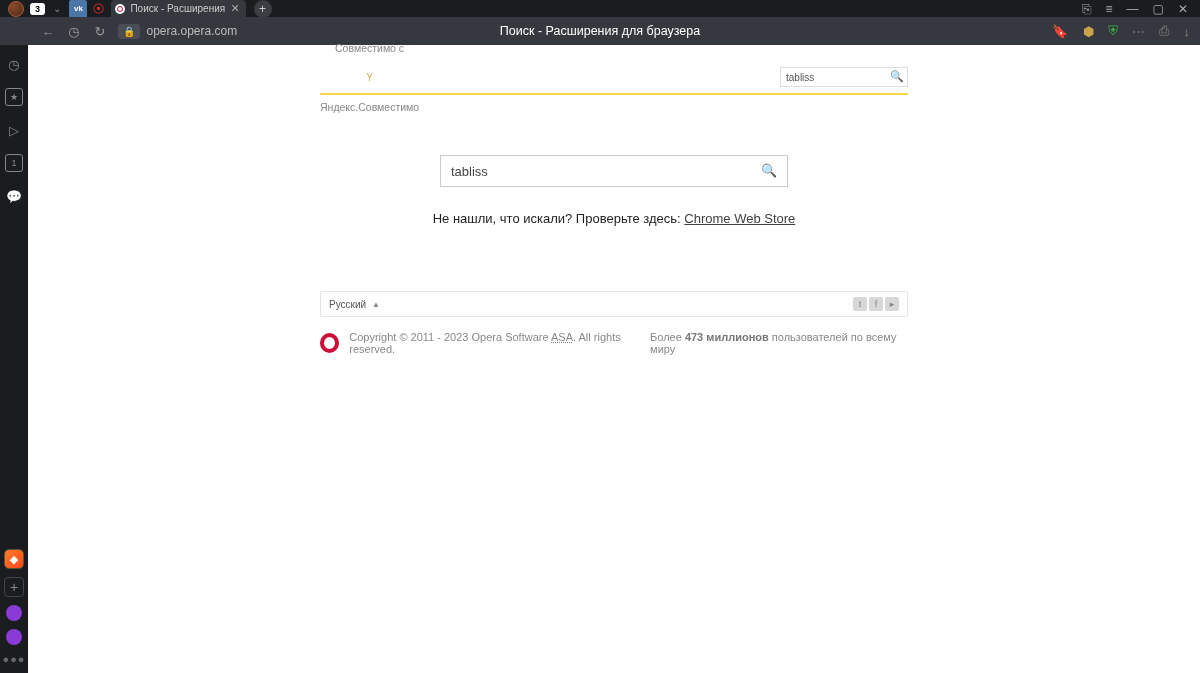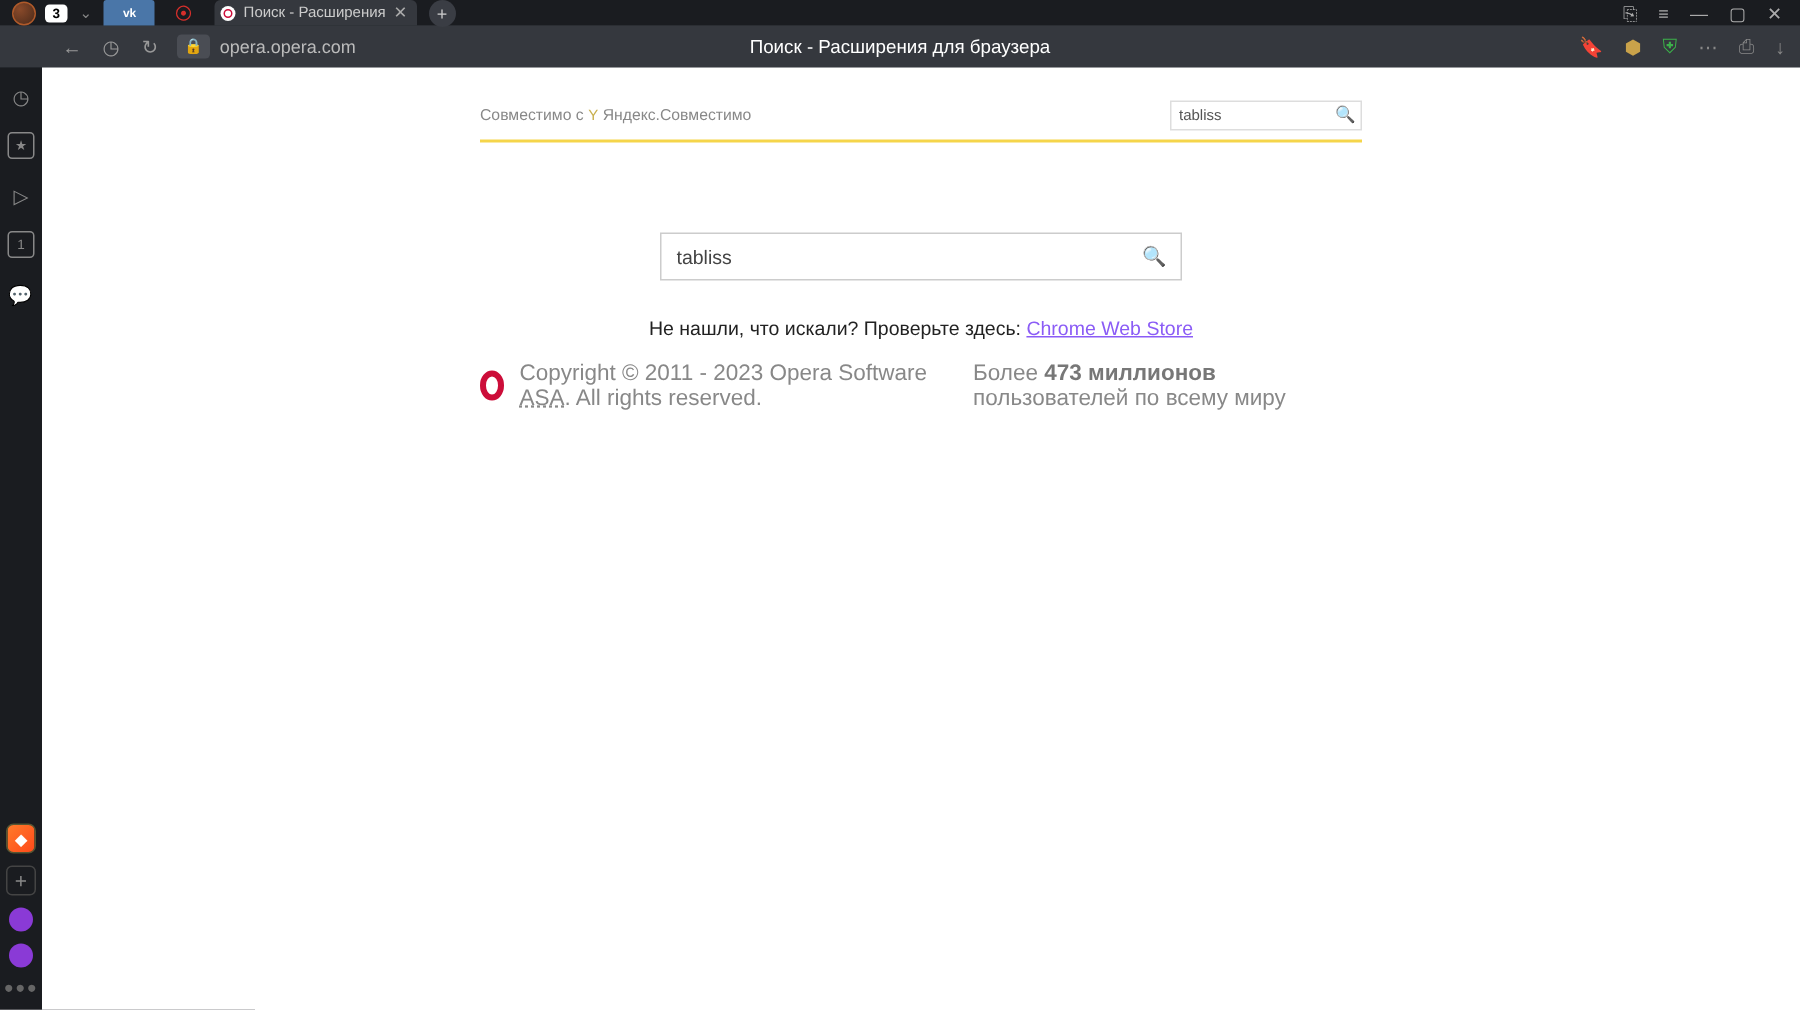--- a/index.html
+++ b/index.html
@@ -4,21 +4,21 @@
 <style>
 * { margin: 0; padding: 0; box-sizing: border-box; font-family: Arial, sans-serif; }
 body { background: #2a2d33; width: 1200px; height: 673px; overflow: hidden; }
 
 
 .tab-bar { height: 17px; background: #1a1c20; display: flex; align-items: center; padding: 0 4px; }
 .tab-bar-left { display: flex; align-items: center; gap: 2px; height: 100%; }
 .avatar-circle { width: 16px; height: 16px; border-radius: 50%; background: radial-gradient(circle at 30% 30%, #8a4a2a, #4a2a1a); border: 1.5px solid #b05a2a; margin: 0 4px; }
 .tab-count-box { background: #fff; color: #000; font-size: 9px; font-weight: bold; padding: 1px 5px; border-radius: 3px; }
 .tab-chevron { color: #888; font-size: 10px; margin: 0 6px; }
-.mini-tab { width: 34px; height: 17px; display:flex; align-items:center; justify-content:center; border-radius:2px 2px 0 0; }
+.mini-tab { width: 18px; height: 17px; display:flex; align-items:center; justify-content:center; border-radius:2px 2px 0 0; }
 .mini-tab.vk { background: #4a76a8; color: #fff; font-size: 8px; font-weight:bold; }
 .mini-tab.opera { color: #d72f2b; font-size: 12px; }
 .active-tab { background: #35383e; display: flex; align-items: center; height: 100%; padding: 0 6px 0 4px; border-radius: 4px 4px 0 0; gap: 5px; margin-left: 2px;}
 .active-tab-favicon { width: 10px; height: 10px; border-radius: 50%; background: #fff; position:relative; }
 .active-tab-favicon::after{ content:""; position:absolute; inset:2px; border-radius:50%; border:1.5px solid #cc0d39; }
 .active-tab-title { color: #ccc; font-size: 10px; white-space: nowrap; max-width: 95px; overflow: hidden; }
 .active-tab-close { color: #aaa; font-size: 11px; cursor: pointer; }
 .new-tab-btn { width: 18px; height: 18px; border-radius: 50%; background: #3a3d44; color: #ccc; display: flex; align-items: center; justify-content: center; font-size: 12px; margin-left: 6px; cursor:pointer; }
 .tab-bar-right { margin-left: auto; display: flex; align-items: center; gap: 14px; padding-right: 8px; }
 .win-btn { color: #aaa; font-size: 12px; cursor: pointer; }
@@ -45,43 +45,43 @@
 .sb-app { width: 20px; height: 20px; border-radius: 5px; display:flex; align-items:center; justify-content:center; font-size:11px; }
 .sb-app.orange { background: linear-gradient(135deg,#ff7a2a,#ff4a1a); color:#fff; border:1px solid #553; }
 .sb-app.plus { color:#888; font-size:14px; border:1px solid #444; border-radius:4px; }
 .sb-app.purple { background: #8a3ad6; border-radius:50%; width:16px; height:16px; }
 .sb-dots { color:#666; font-size:11px; letter-spacing:1px; }
 
 
 .content { position: absolute; left: 28px; right: 0; top: 45px; bottom: 0; background: #fff; }
 .page-wrap { width: 588px; margin: 0 auto; padding-top: 20px; }
 .top-row { display: flex; align-items: center; justify-content: space-between; height: 30px; border-bottom: 2px solid #f5d54a; padding-bottom: 4px; }
-.compat-text { color: #888; font-size: 10.5px; display:flex; align-items:center; gap:3px;}
+.compat-text { color: #888; font-size: 10.5px; display:flex; align-items:center; gap:18px;flex-direction:column;}
 .compat-y { color:#c9b050; font-size:10px; }
 .top-search { width: 128px; height: 20px; border: 1px solid #ddd; font-size: 10px; padding: 0 5px; color: #555; position:relative; }
 .top-search-wrap { position:relative; }
 .top-search-icon { position:absolute; right:4px; top:3px; color:#bbb; font-size:11px; }
 
 .main-search-wrap { width: 348px; margin: 60px auto 0; position: relative; }
 .main-search { width: 100%; height: 32px; border: 1px solid #ccc; font-size: 13px; padding: 0 10px; color: #444; }
 .main-search-icon { position: absolute; right: 10px; top: 8px; color: #bbb; font-size: 13px; }
 
 .msg1 { text-align: center; font-size: 13px; color: #222; margin-top: 22px; }
 .msg2 { text-align: center; font-size: 13px; color: #222; margin-top: 24px; }
-.msg2 a { color: #8b5cf6; text-decoration: underline; }
+.msg2 a { color: #404040; text-decoration: underline; }
 
 
 .footer-bar { width: 588px; margin: 65px auto 0; border: 1px solid #e5e5e5; height: 26px; display: flex; align-items: center; justify-content: space-between; padding: 0 8px; border-radius: 2px; }
 .lang-btn { font-size: 10px; color: #555; display: flex; align-items: center; gap: 6px; cursor:pointer; }
 .lang-btn .caret { font-size: 8px; color:#888; }
 .social-icons { display: flex; gap: 2px; }
 .social-box { width: 14px; height: 14px; background: #d8d8d8; color: #888; font-size: 9px; display:flex; align-items:center; justify-content:center; border-radius:2px; }
 
 
-.copy-row { width: 588px; margin: 14px auto 0; display: flex; align-items: center; font-size: 15px; color: #888; }
+.copy-row { width: 588px; margin: 14px auto 0; display: flex; align-items: center; font-size: 11px; color: #888; }
 .opera-logo { width: 20px; height: 20px; border-radius: 50%; border: 4px solid #cc0d39; margin-right: 10px; }
 .copy-text .asa { text-decoration: underline dotted; }
 .users-text { margin-left: auto; }
 .users-text b { font-weight: bold; color: #777; }
 </style>
 </head>
 <body>
 
 <div class="tab-bar">
   <div class="tab-bar-left">
@@ -159,20 +159,31 @@
 
     <div class="main-search-wrap">
       <input class="main-search" value="tabliss" style="">
       <span class="main-search-icon">🔍</span>
     </div>
 
     <div class="msg2">
       <span>Не нашли, что искали? Проверьте здесь: </span><a href="#">Chrome Web Store</a>
     </div>
 
+    <div class="footer-bar">
+      <span class="lang-btn">
+        <span>Русский</span>
+        <span class="caret">▲</span>
+      </span>
+      <span class="social-icons">
+        <span class="social-box">t</span>
+        <span class="social-box">f</span>
+        <span class="social-box">▸</span>
+      </span>
+    </div>
 
     <div class="copy-row">
       <div class="opera-logo"></div>
       <span class="copy-text">
         <span>Copyright © 2011 - 2023 Opera Software </span><span class="asa">ASA</span><span>. All rights reserved.</span>
       </span>
       <span class="users-text">
         <span>Более </span><b>473 миллионов</b><span> пользователей по всему миру</span>
       </span>
     </div>

